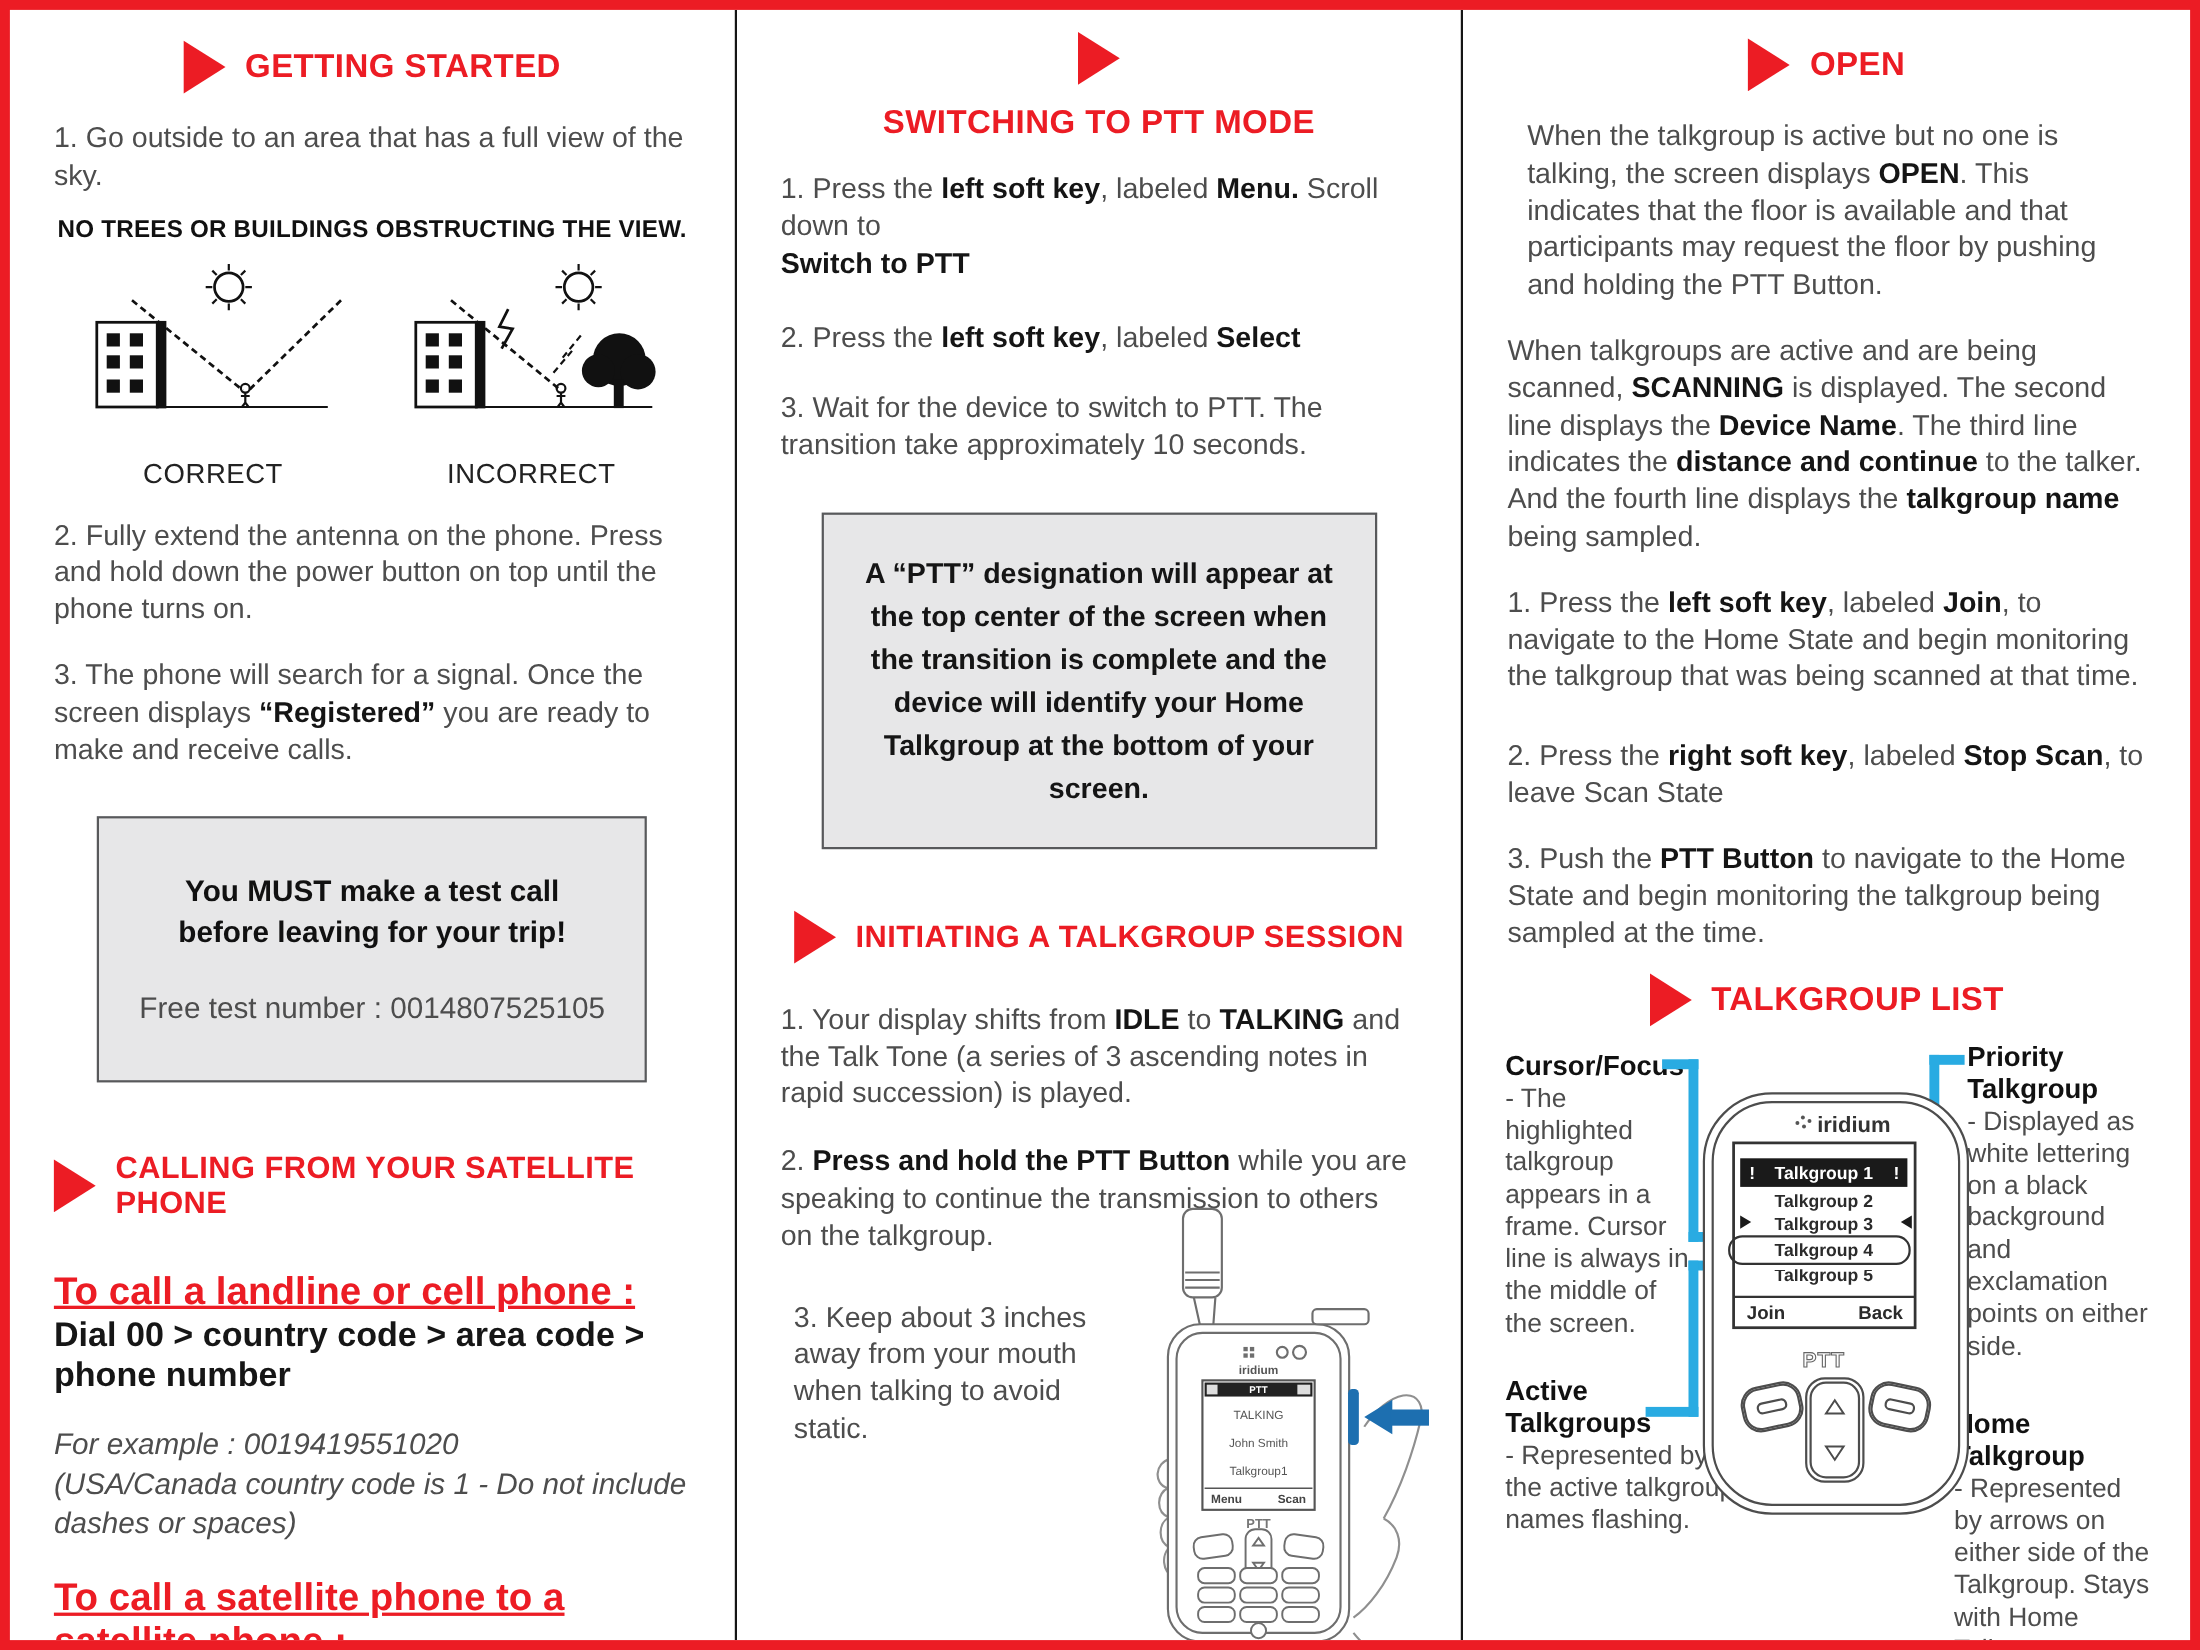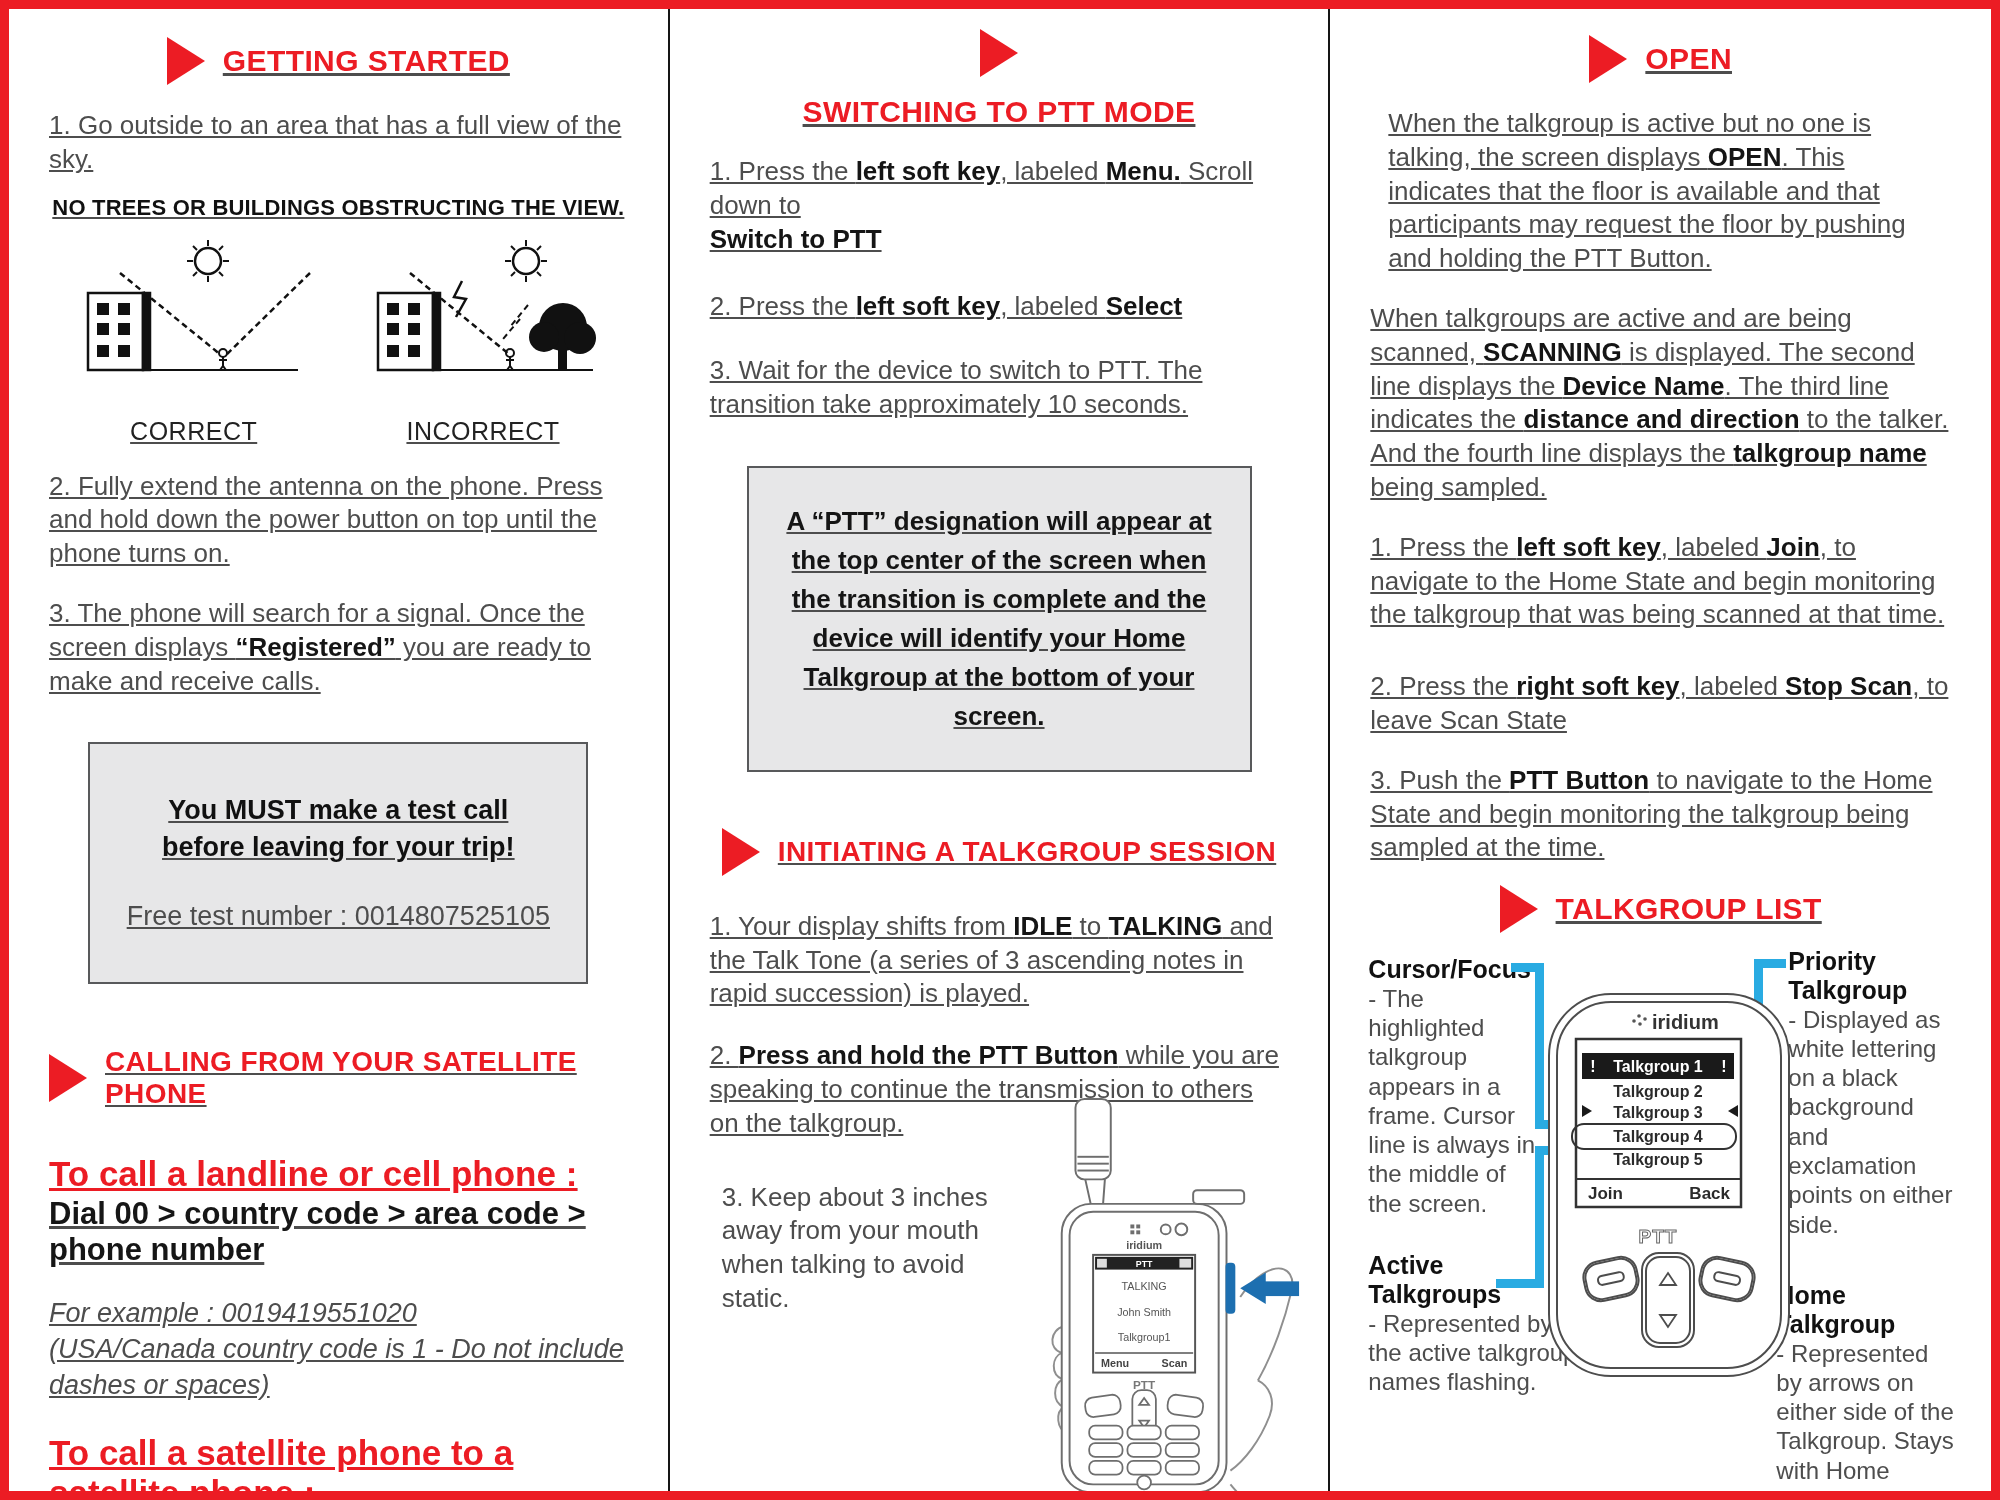--- a/index.html
+++ b/index.html
@@ -1,19 +1,19 @@
 <!DOCTYPE html>
 <html><head>
 <meta charset="utf-8">
 <style>
   html,body { margin:0; padding:0; background:#ffffff; }
   .page {
     position:relative; width:2000px; height:1500px; box-sizing:border-box;
     border:9px solid #EC1C24; background:#fff; overflow:hidden;
-    font-family:"Liberation Sans", sans-serif; color:#4d4d4d; display:flex;text-decoration:underline;
+    font-family:"Liberation Sans", sans-serif; color:#4d4d4d; display:flex;
   }
   .col { width:661px; box-sizing:border-box; padding:0 40px; position:relative; }
   .col-divider { border-right:2px solid #151515; }
 
   .section-header { display:flex; align-items:center; justify-content:center; gap:18px;
     color:#EC1C24; font-weight:bold; font-size:30px; letter-spacing:0.4px; }
   .tri { width:0; height:0; border-left:38px solid #EC1C24; border-top:24px solid transparent;
     border-bottom:24px solid transparent; flex:0 0 auto; }
 
   .bt { font-size:26px; line-height:1.3; color:#4d4d4d; margin:0; }
@@ -298,21 +298,21 @@
       <span class="tri"></span>
       <span>OPEN</span>
     </div>
 
     <p class="bt" style="margin-top:24px; padding:0 0 0 18px;">
       <span>When the talkgroup is active but no one is talking, the screen displays </span><b>OPEN</b><span>. This indicates that the floor is available and that participants may request the floor by pushing and holding the PTT Button.</span>
     </p>
 
 
     <p class="bt" style="margin-top:26px;">
-      <span>When talkgroups are active and are being scanned, </span><b>SCANNING</b><span> is displayed. The second line displays the </span><b>Device Name</b><span>. The third line indicates the </span><b>distance and direction</b><span> to the talker. And the fourth line displays the </span><b>talkgroup name</b><span> being sampled.</span>
+      <span>When talkgroups are active and are being scanned, </span><b>SCANNING</b><span> is displayed. The second line displays the </span><b>Device Name</b><span>. The third line indicates the </span><b>distance and continue</b><span> to the talker. And the fourth line displays the </span><b>talkgroup name</b><span> being sampled.</span>
     </p>
 
     <p class="bt" style="margin-top:26px;">
       <span>1. Press the </span><b>left soft key</b><span>, labeled </span><b>Join</b><span>, to navigate to the Home State and begin monitoring the talkgroup that was being scanned at that time.</span>
     </p>
 
     <p class="bt" style="margin-top:38px;">
       <span>2. Press the </span><b>right soft key</b><span>, labeled </span><b>Stop Scan</b><span>, to leave Scan State</span>
     </p>
 

